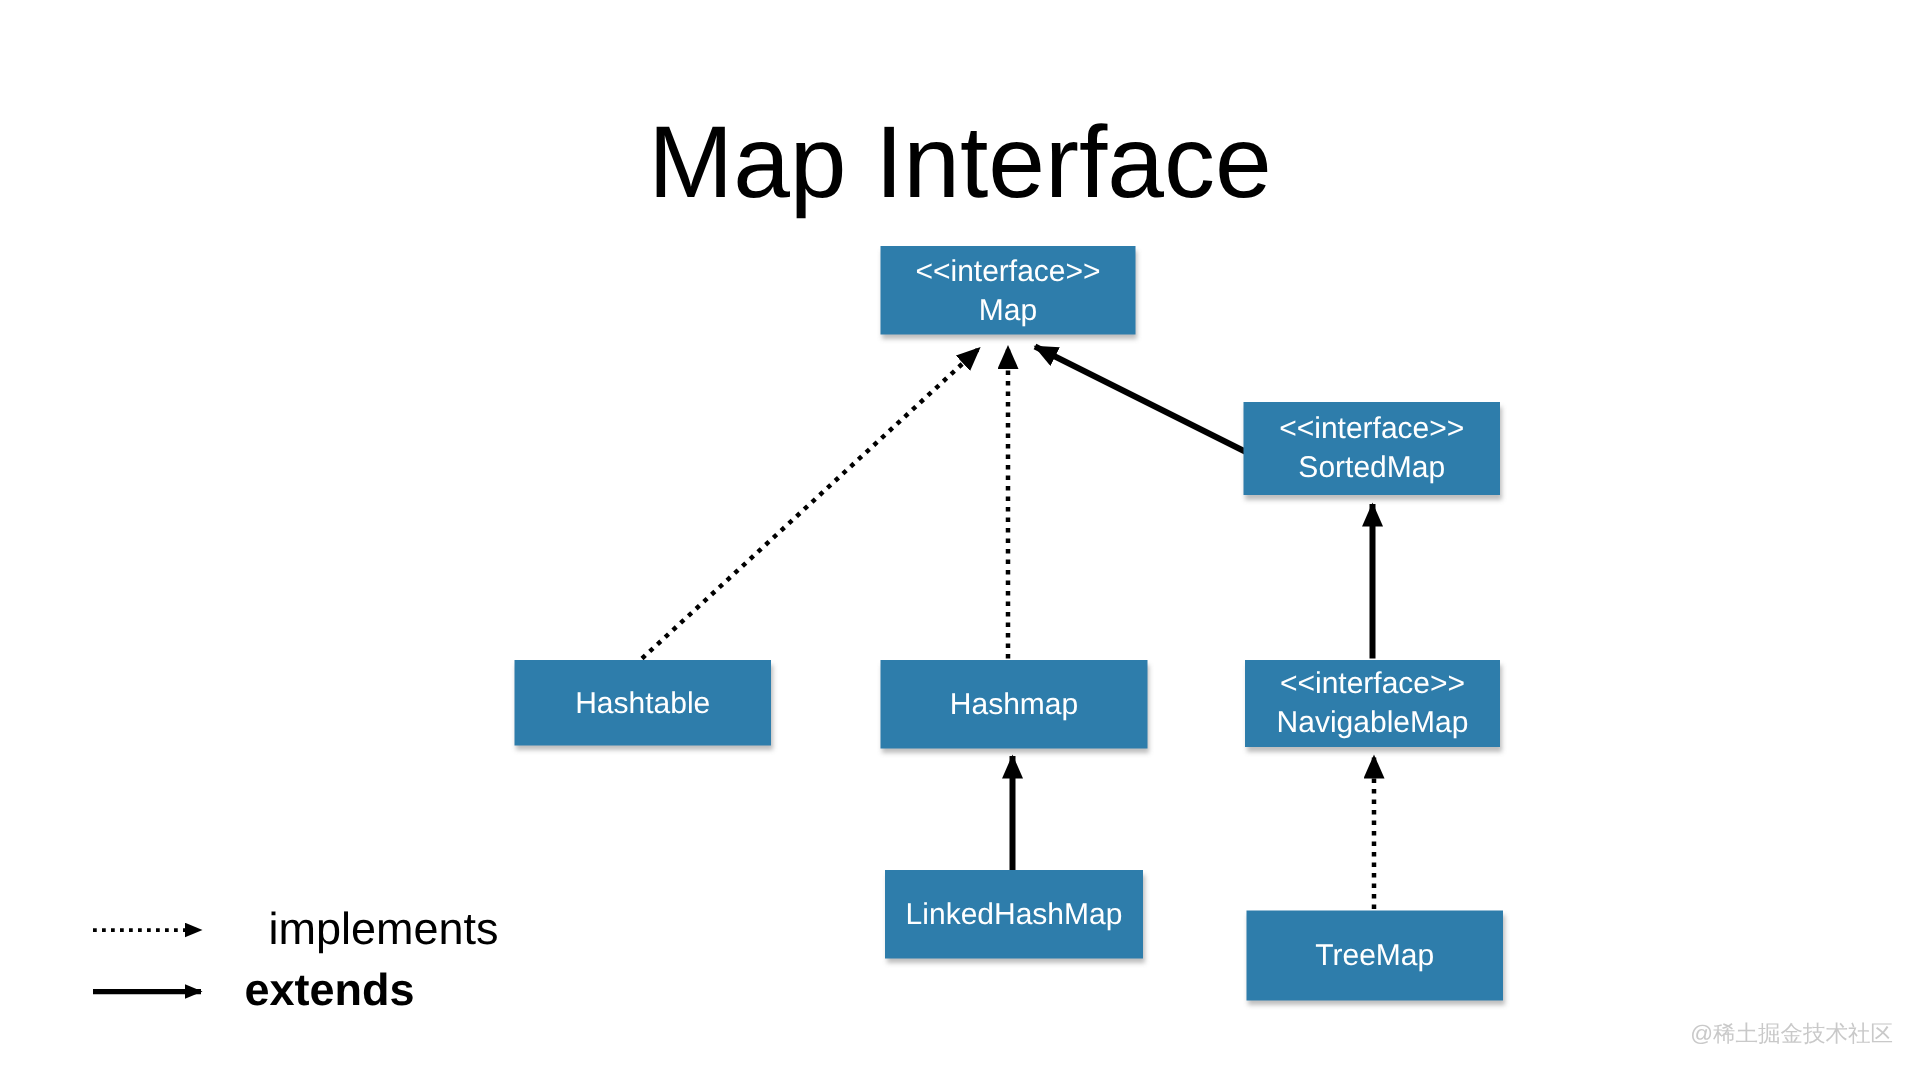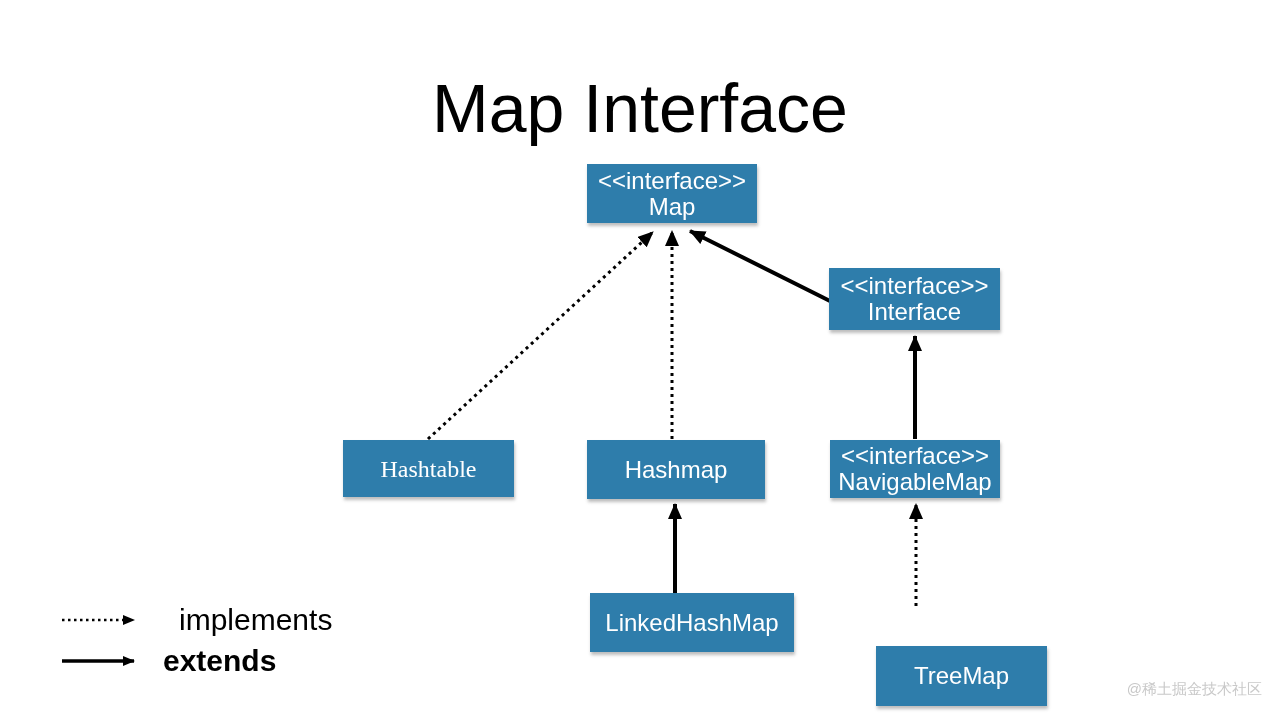--- a/index.html
+++ b/index.html
@@ -33,31 +33,31 @@
   }
   .box {
     position: absolute;
     background: #2e7dab;
     color: #ffffff;
     display: flex;
     flex-direction: column;
     align-items: center;
     justify-content: center;
     text-align: center;
-    font-size: 24px;
+    font-size: 20px;
     line-height: 26px;
     box-shadow: 1px 3px 3px rgba(110,110,110,0.45);
   }
   #box-map          { left: 587px; top: 164px; width: 170px; height: 59px; }
   #box-sortedmap    { left: 829px; top: 268px; width: 171px; height: 62px; }
-  #box-hashtable    { left: 343px; top: 440px; width: 171px; height: 57px; font-family: Liberation Serif, serif; }
+  #box-hashtable    { left: 343px; top: 440px; width: 171px; height: 57px; }
   #box-hashmap      { left: 587px; top: 440px; width: 178px; height: 59px; }
   #box-navigablemap { left: 830px; top: 440px; width: 170px; height: 58px; }
-  #box-linkedhashmap{ left: 590px; top: 593px; width: 204px; height: 59px; }
-  #box-treemap      { left: 876px; top: 607px; width: 171px; height: 60px; margin-top: 39px; }
+  #box-linkedhashmap{ left: 590px; top: 580px; width: 172px; height: 59px; }
+  #box-treemap      { left: 831px; top: 607px; width: 171px; height: 60px; }
   #arrow-layer {
     position: absolute;
     left: 0;
     top: 0;
     width: 1280px;
     height: 720px;
     pointer-events: none;
   }
   .legend-label {
     position: absolute;
@@ -118,21 +118,21 @@
     <line x1="62" y1="661" x2="134" y2="661" stroke="#000000" stroke-width="3.5" marker-end="url(#arrowhead-small)"></line>
   </svg>
 
   <div class="box" id="box-map">
     <div>&lt;&lt;interface&gt;&gt;</div>
     <div>Map</div>
   </div>
 
   <div class="box" id="box-sortedmap">
     <div>&lt;&lt;interface&gt;&gt;</div>
-    <div>Interface</div>
+    <div>SortedMap</div>
   </div>
 
   <div class="box" id="box-hashtable">
     <div>Hashtable</div>
   </div>
 
   <div class="box" id="box-hashmap">
     <div>Hashmap</div>
   </div>
 

